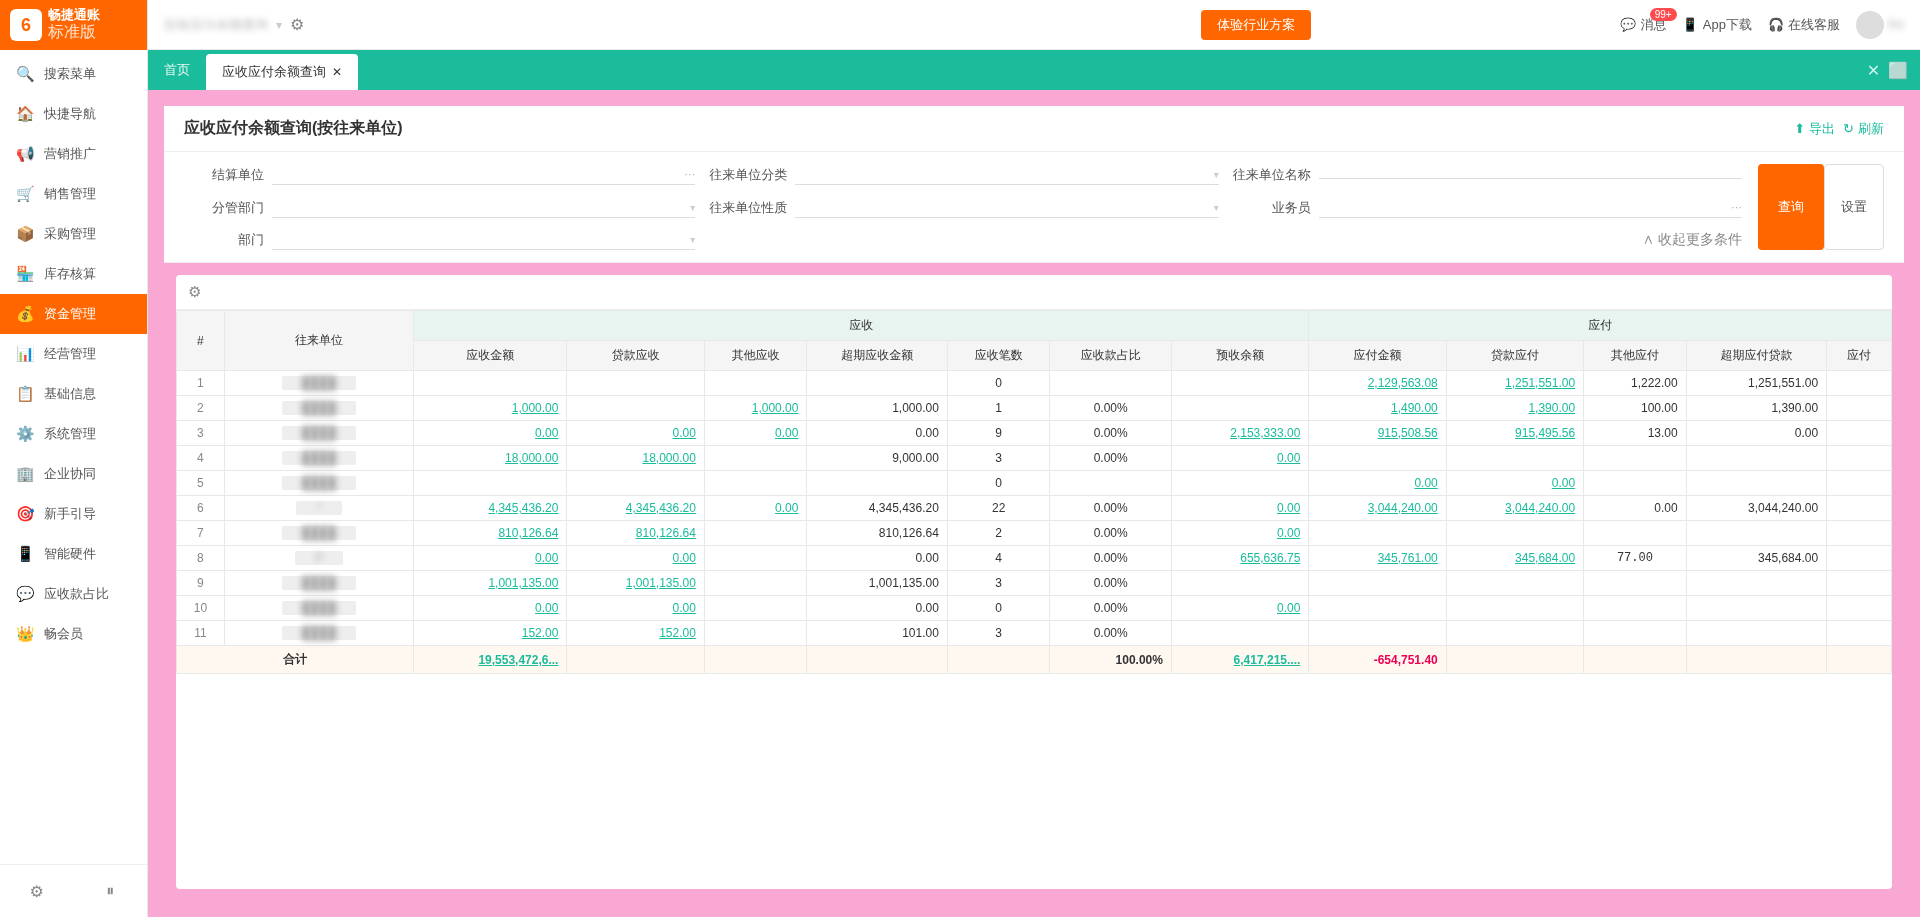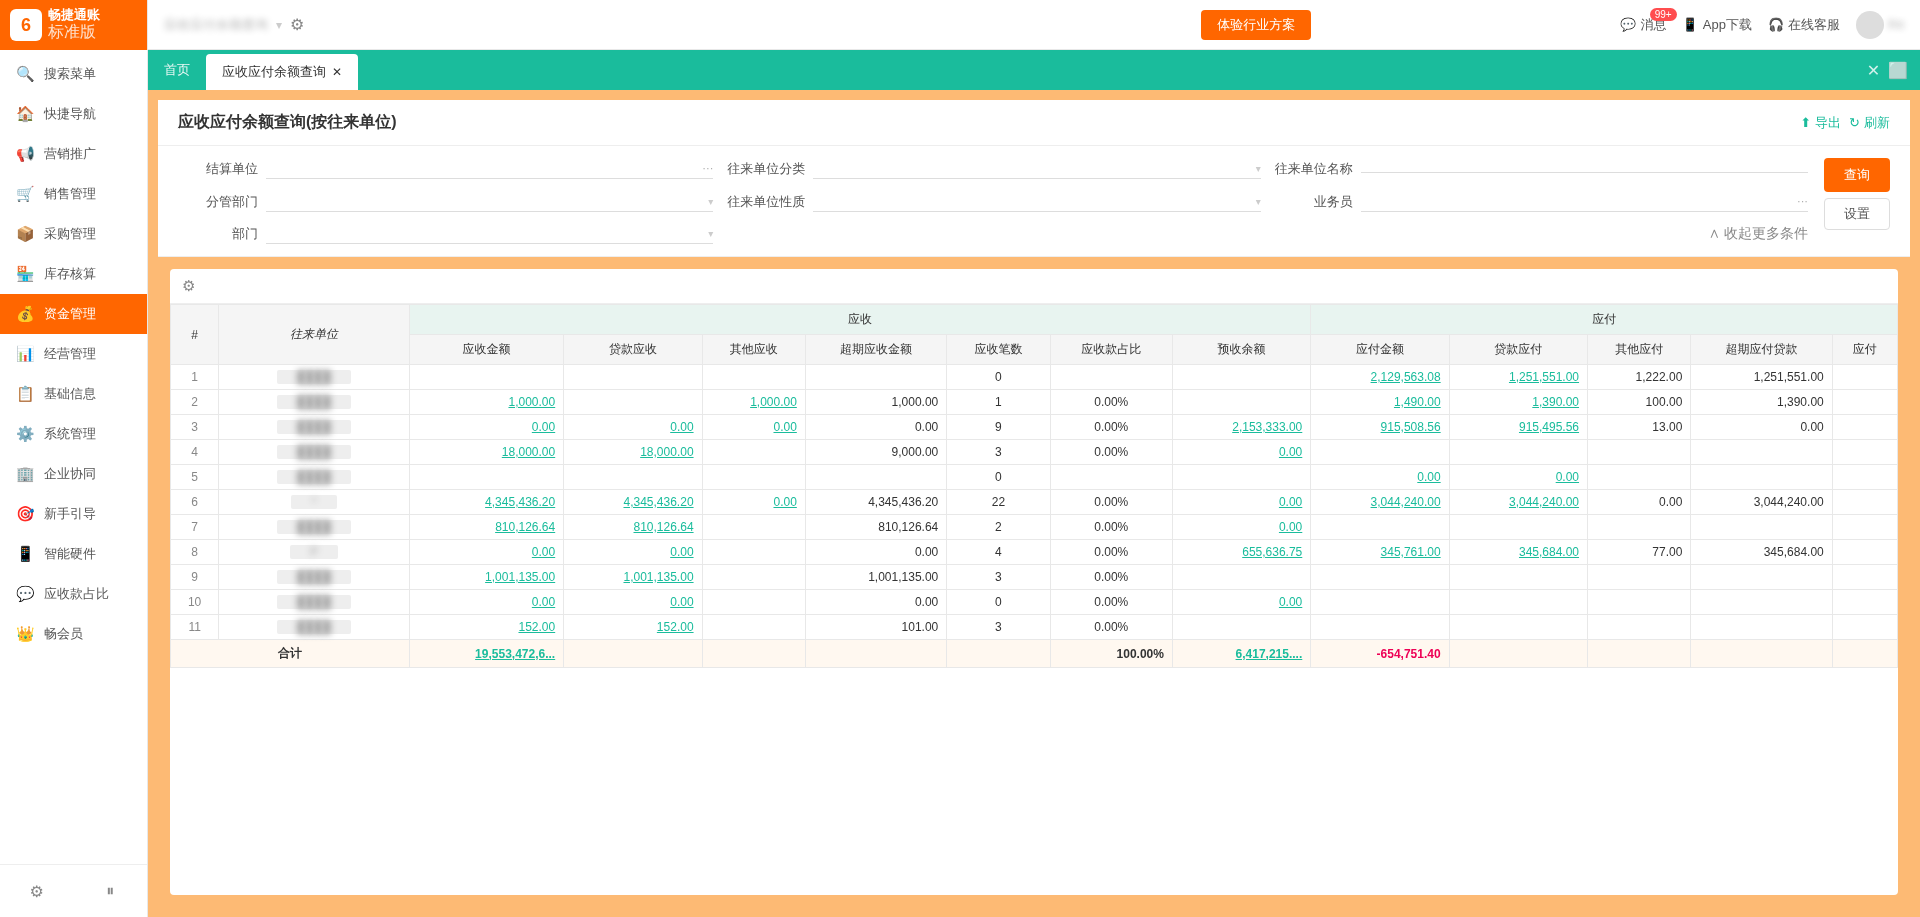--- a/index.html
+++ b/index.html
@@ -36,40 +36,40 @@
 
     
     .tab-bar { background: #1abc9c; display: flex; align-items: center; height: 40px; flex-shrink: 0; }
     .tab-item { padding: 0 16px; height: 40px; display: flex; align-items: center; font-size: 13px; cursor: pointer; color: rgba(255,255,255,0.8); }
     .tab-item.active { background: #fff; color: #333; border-radius: 4px 4px 0 0; margin-top: 4px; height: 36px; }
     .tab-close { margin-left: 6px; font-size: 12px; }
     .tab-home { color: rgba(255,255,255,0.9); }
     .tab-bar-right { margin-left: auto; display: flex; align-items: center; gap: 8px; padding-right: 12px; color: rgba(255,255,255,0.8); font-size: 16px; cursor: pointer; }
 
     
-    .content { flex: 1; overflow-y: auto; background: #fdba74; padding: 10px; display: flex; flex-direction: column; }
+    .content { flex: 1; overflow-y: auto; background: #f9a8d4; padding: 16px; display: flex; flex-direction: column; }
 
     
     .page-header { background: #fff; padding: 12px 20px 0; display: flex; align-items: center; justify-content: space-between; border-bottom: 1px solid #eee; }
     .page-title { font-size: 16px; font-weight: bold; color: #333; padding-bottom: 12px; }
     .page-header-actions { display: flex; gap: 8px; padding-bottom: 12px; }
     .action-btn { display: flex; align-items: center; gap: 4px; color: #1abc9c; font-size: 13px; cursor: pointer; }
 
     
     .filter-area { background: #fff; padding: 12px 20px; border-bottom: 1px solid #eee; }
     .filter-header { display: flex; align-items: center; gap: 8px; margin-bottom: 12px; }
     .filter-header-label { color: #555; font-size: 13px; }
     .filter-add-btn { color: #1abc9c; cursor: pointer; font-size: 16px; }
     .filter-grid { display: grid; grid-template-columns: 1fr 1fr 1fr; gap: 12px; }
     .filter-row { display: flex; align-items: center; gap: 8px; }
     .filter-label { color: #555; font-size: 13px; min-width: 80px; text-align: right; white-space: nowrap; }
     .filter-select { flex: 1; display: flex; align-items: center; border: none; border-bottom: 1px solid #ddd; padding: 4px 0; cursor: pointer; position: relative; }
     .filter-select-text { flex: 1; font-size: 13px; color: #ccc; }
     .filter-select-arrow { color: #ccc; font-size: 10px; }
-    .filter-actions-right { display: flex; flex-direction: column; gap: 6px; }
+    .filter-actions-right { display: flex; flex-direction: row; }
     .query-btn { background: #ff6600; color: #fff; border: none; padding: 8px 20px; border-radius: 4px; font-size: 13px; cursor: pointer; }
     .setting-btn { background: #fff; color: #555; border: 1px solid #ddd; padding: 6px 16px; border-radius: 4px; font-size: 13px; cursor: pointer; }
     .scheme-sidebar { min-width: 140px; padding-right: 12px; border-right: 1px solid #eee; margin-right: 12px; }
     .scheme-item { display: flex; align-items: center; gap: 6px; padding: 6px 8px; cursor: pointer; border-radius: 4px; font-size: 13px; color: #555; }
     .scheme-item.active { color: #ff6600; }
     .scheme-icon { width: 18px; height: 18px; border-radius: 50%; background: #ff6600; display: flex; align-items: center; justify-content: center; color: #fff; font-size: 10px; }
     .scheme-icon2 { width: 18px; height: 18px; border-radius: 50%; border: 1px solid #ccc; display: flex; align-items: center; justify-content: center; color: #888; font-size: 10px; }
     .filter-main { flex: 1; }
 
     
@@ -304,21 +304,21 @@
 
     <div class="table-container">
       <div class="table-toolbar">
         <span style="color:#888; font-size:15px; cursor:pointer;">⚙</span>
       </div>
       <div class="table-wrapper">
         <table>
           <thead>
             <tr>
               <th rowspan="2">#</th>
-              <th rowspan="2" style="min-width:120px;font-style:italic;">往来单位</th>
+              <th rowspan="2" style="min-width:120px;">往来单位</th>
               <th colspan="7" class="group-header">应收</th>
               <th colspan="5" class="group-header">应付</th>
             </tr>
             <tr>
               <th>应收金额</th>
               <th>贷款应收</th>
               <th>其他应收</th>
               <th>超期应收金额</th>
               <th>应收笔数</th>
               <th>应收款占比</th>
@@ -448,21 +448,21 @@
                 <td><span class="blurred" style="background:#eee; color:transparent; text-shadow:0 0 6px #aaa; padding:0 20px; border-radius:2px;">P</span></td>
                 <td style="text-align:right;text-decoration:underline;color:#1abc9c;cursor:pointer;">0.00</td>
                 <td style="text-align:right;text-decoration:underline;color:#1abc9c;cursor:pointer;">0.00</td>
                 <td></td>
                 <td style="text-align:right;">0.00</td>
                 <td style="text-align:center;">4</td>
                 <td style="text-align:center;">0.00%</td>
                 <td style="text-align:right;text-decoration:underline;color:#1abc9c;cursor:pointer;">655,636.75</td>
                 <td style="text-align:right;text-decoration:underline;color:#1abc9c;cursor:pointer;">345,761.00</td>
                 <td style="text-align:right;text-decoration:underline;color:#1abc9c;cursor:pointer;">345,684.00</td>
-                <td style="text-align:right;">77.00</td>
+                <td style="text-align:center;font-family:Liberation Mono, monospace;">77.00</td>
                 <td style="text-align:right;">345,684.00</td>
                 <td></td>
               </tr>
               <tr>
                 <td class="row-num">9</td>
                 <td><span class="blurred" style="background:#eee; color:transparent; text-shadow:0 0 6px #aaa; padding:0 20px; border-radius:2px;">████</span></td>
                 <td style="text-align:right;text-decoration:underline;color:#1abc9c;cursor:pointer;">1,001,135.00</td>
                 <td style="text-align:right;text-decoration:underline;color:#1abc9c;cursor:pointer;">1,001,135.00</td>
                 <td></td>
                 <td style="text-align:right;">1,001,135.00</td>

